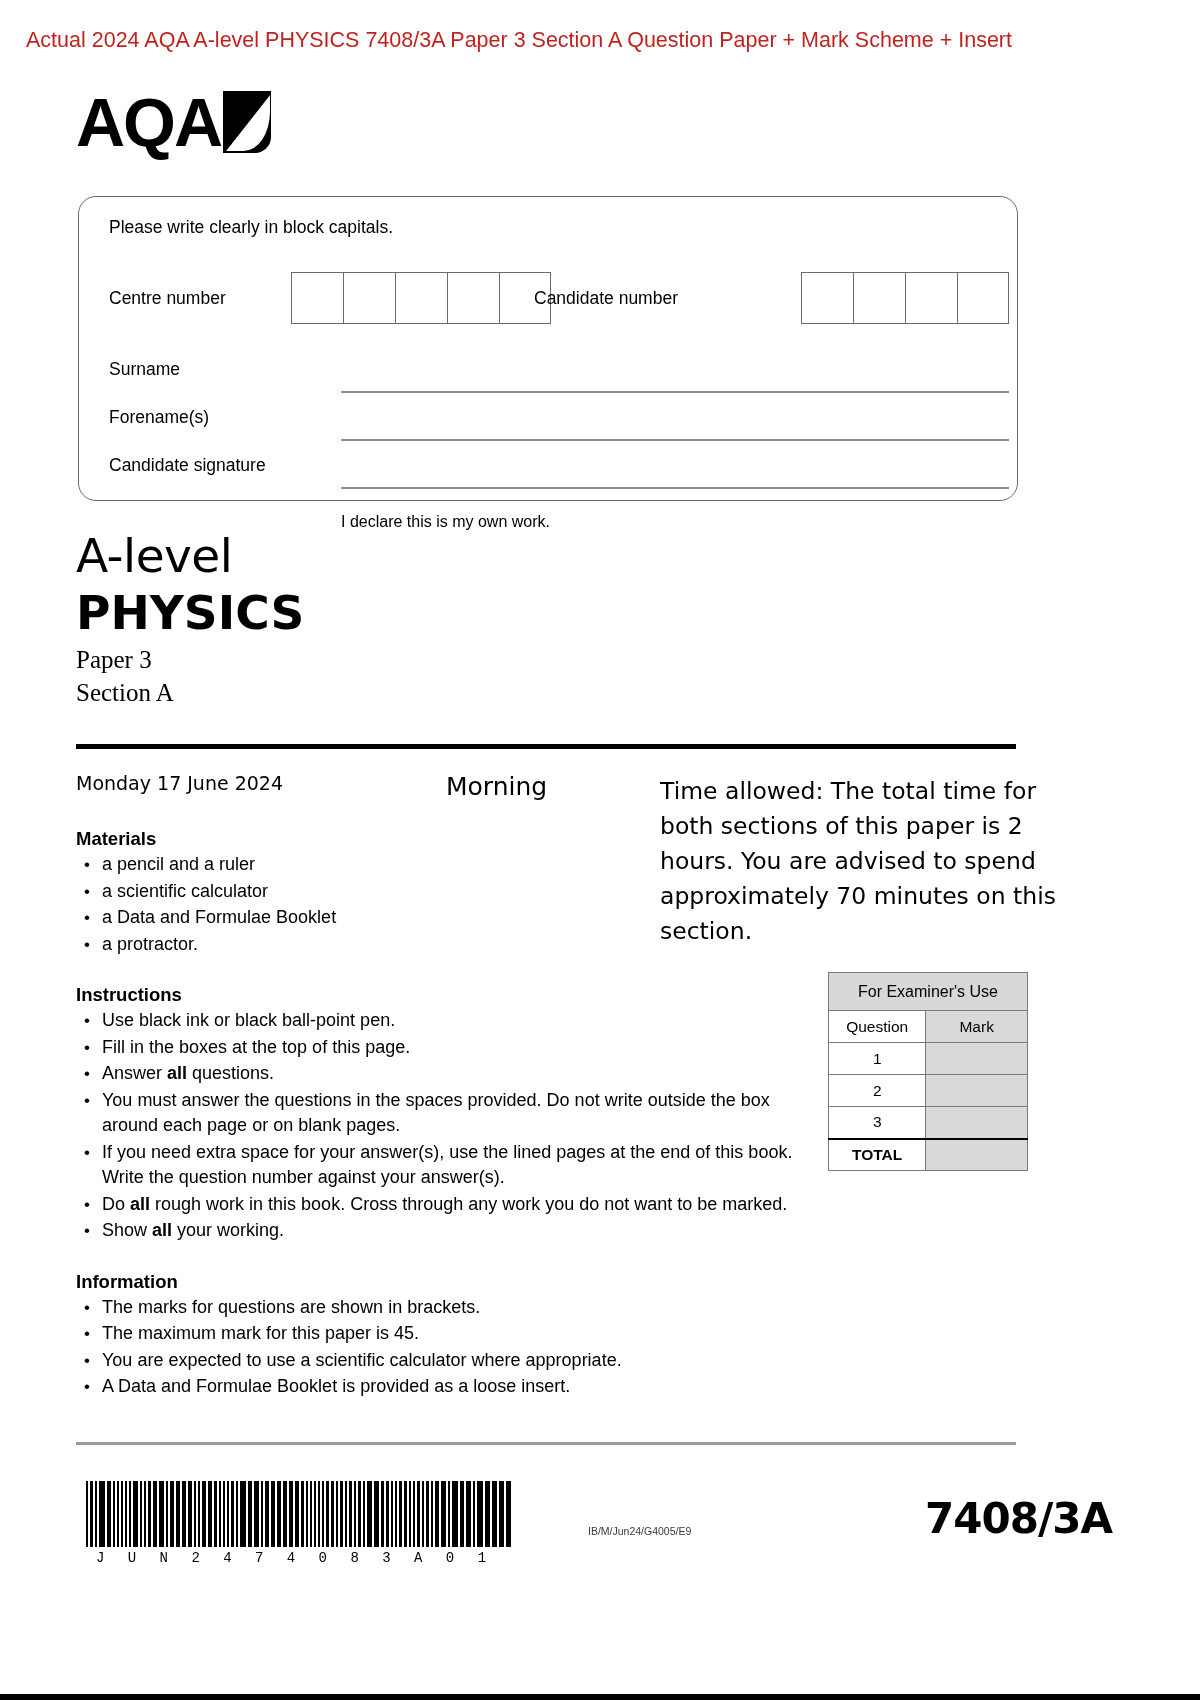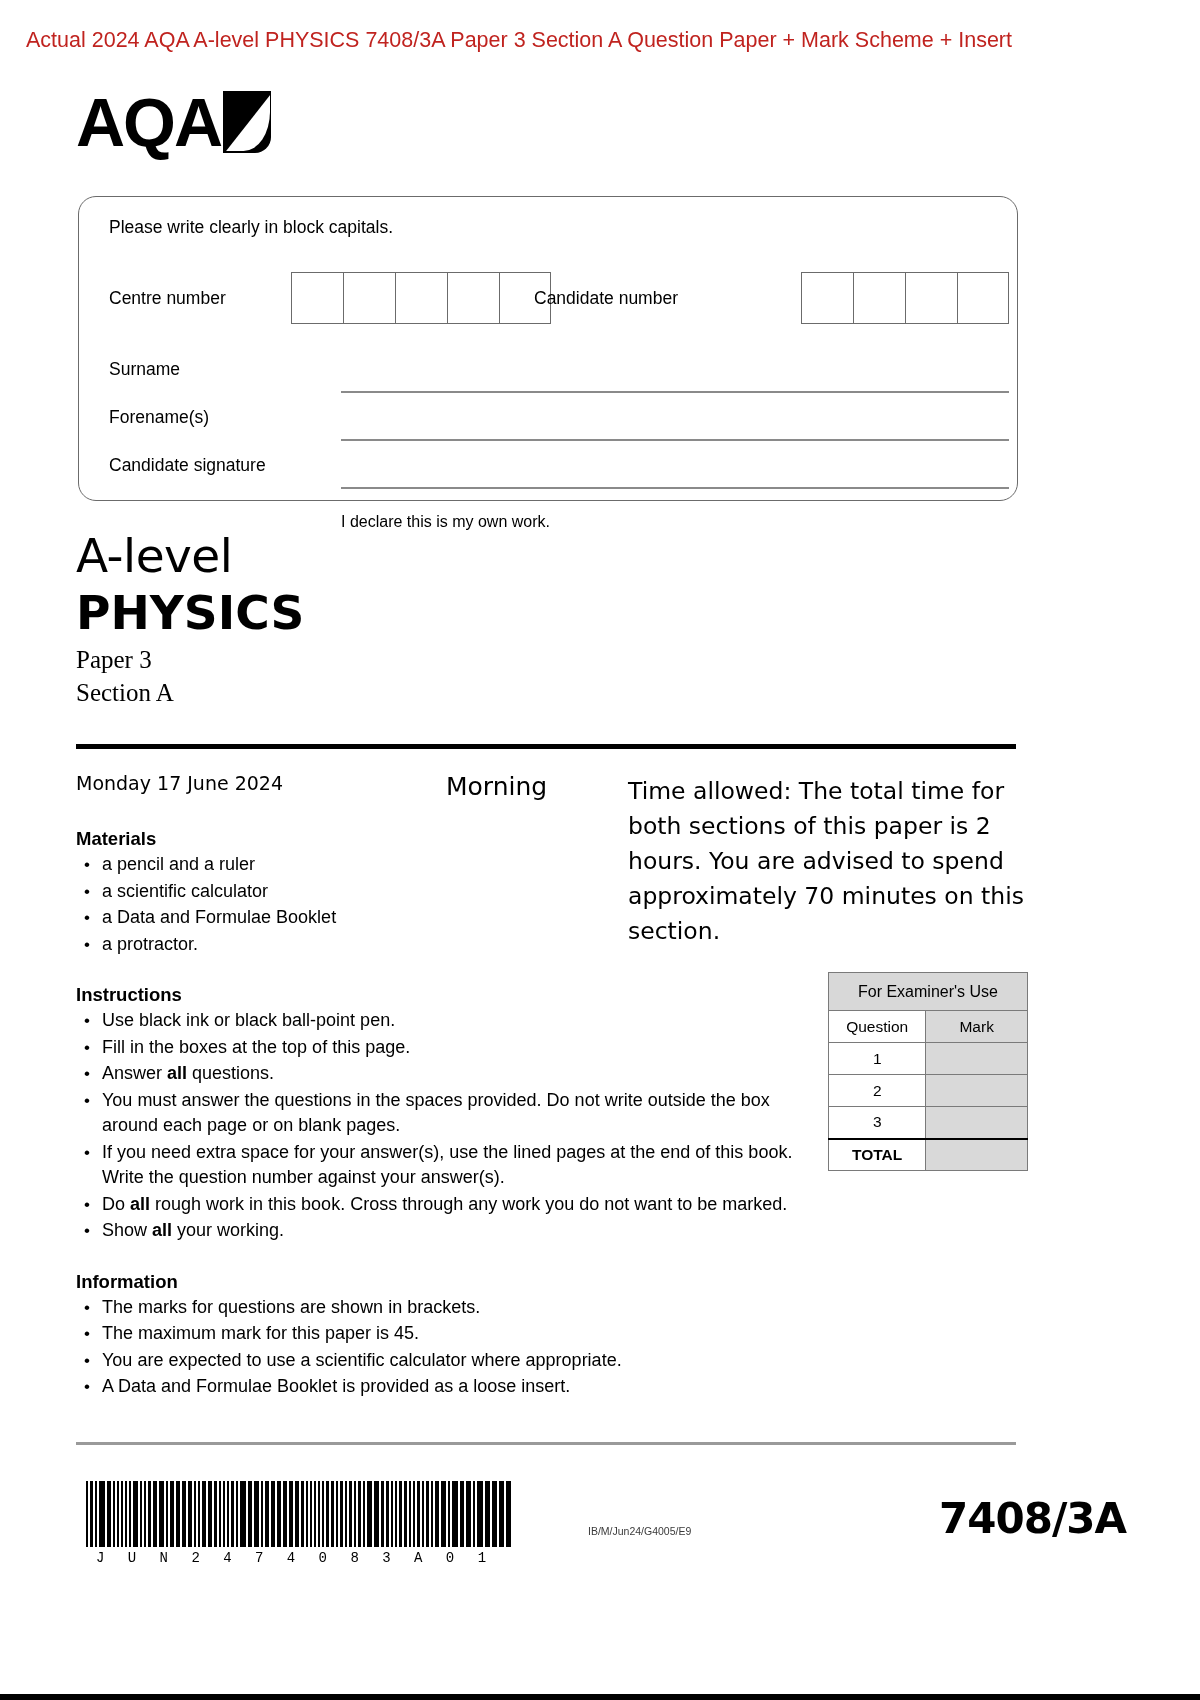--- a/index.html
+++ b/index.html
@@ -113,21 +113,21 @@
 
   .rule-thick {
     position: absolute; left: 76px; top: 744px;
     width: 940px; height: 5px; background: #000;
   }
 
   
   .date-line { position: absolute; left: 76px; top: 772px; font-size: 19px; font-family: "DejaVu Sans", sans-serif; }
   .session { position: absolute; left: 446px; top: 772px; font-size: 25px; font-family: "DejaVu Sans", sans-serif; }
   .time-allowed {
-    position: absolute; left: 628px; top: 774px; width: 400px;
+    position: absolute; left: 660px; top: 774px; width: 400px;
     font-size: 23.5px; line-height: 35px;
     font-family: "DejaVu Sans", sans-serif;
   }
 
   
   .col-left { position: absolute; left: 76px; top: 828px; width: 730px; }
   .sec-head {
     font-size: 18.5px; font-weight: bold; margin: 0 0 2px 0;
     font-family: "Liberation Sans", sans-serif;
   }
@@ -184,21 +184,21 @@
     letter-spacing: 7.5px;
     margin-top: 3px;
     padding-left: 10px;
   }
   .ib-code {
     position: absolute; left: 588px; top: 1525px;
     font-size: 10.5px; color: #3a3a3a;
     font-family: "Liberation Sans", sans-serif;
   }
   .paper-code {
-    position: absolute; right: 74px; top: 1494px;
+    position: absolute; right: 88px; top: 1494px;
     font-size: 42px; font-weight: bold;
     font-family: "DejaVu Sans", sans-serif;
     letter-spacing: -1px;
     margin-left: 44px;
   }
   .bottom-rule {
     position: absolute; left: 0; top: 1694px; width: 1200px; height: 6px; background: #000;
   }
   b.bold-inline { font-weight: bold; }
 </style>

